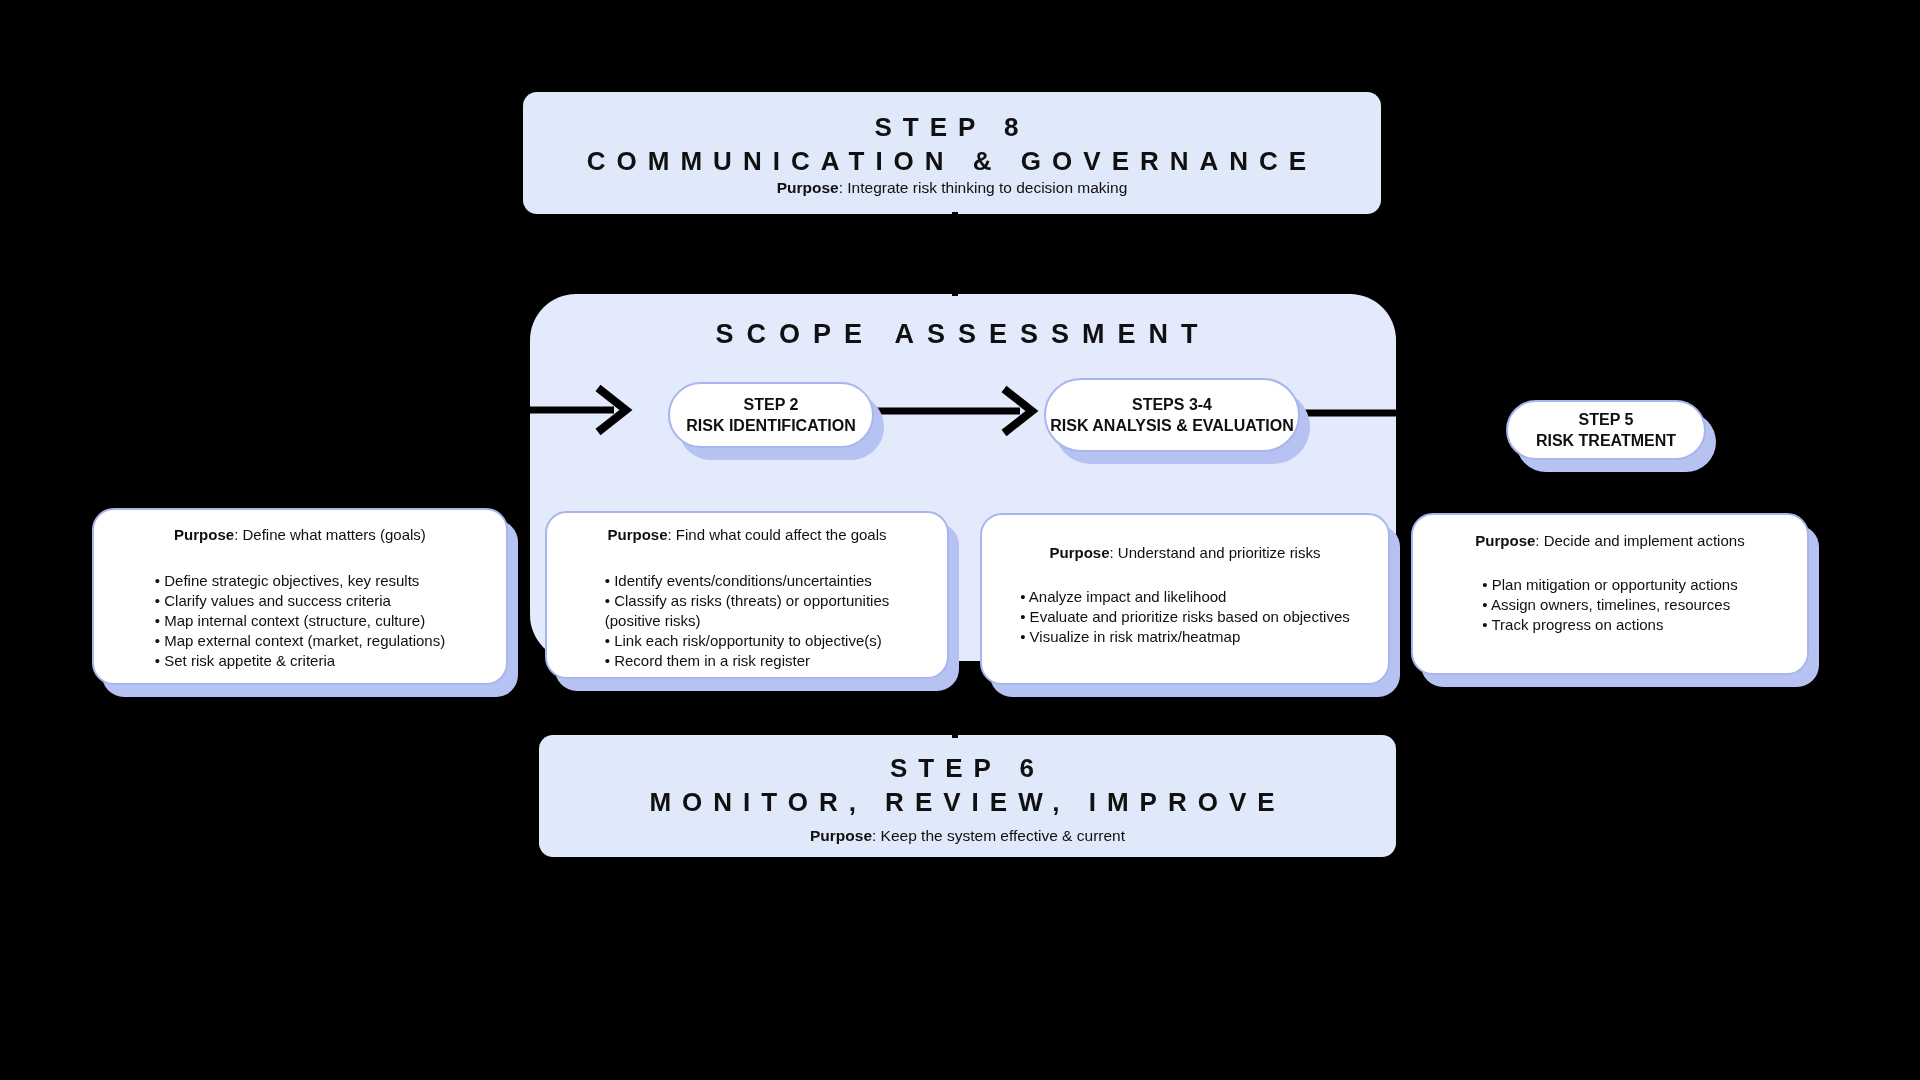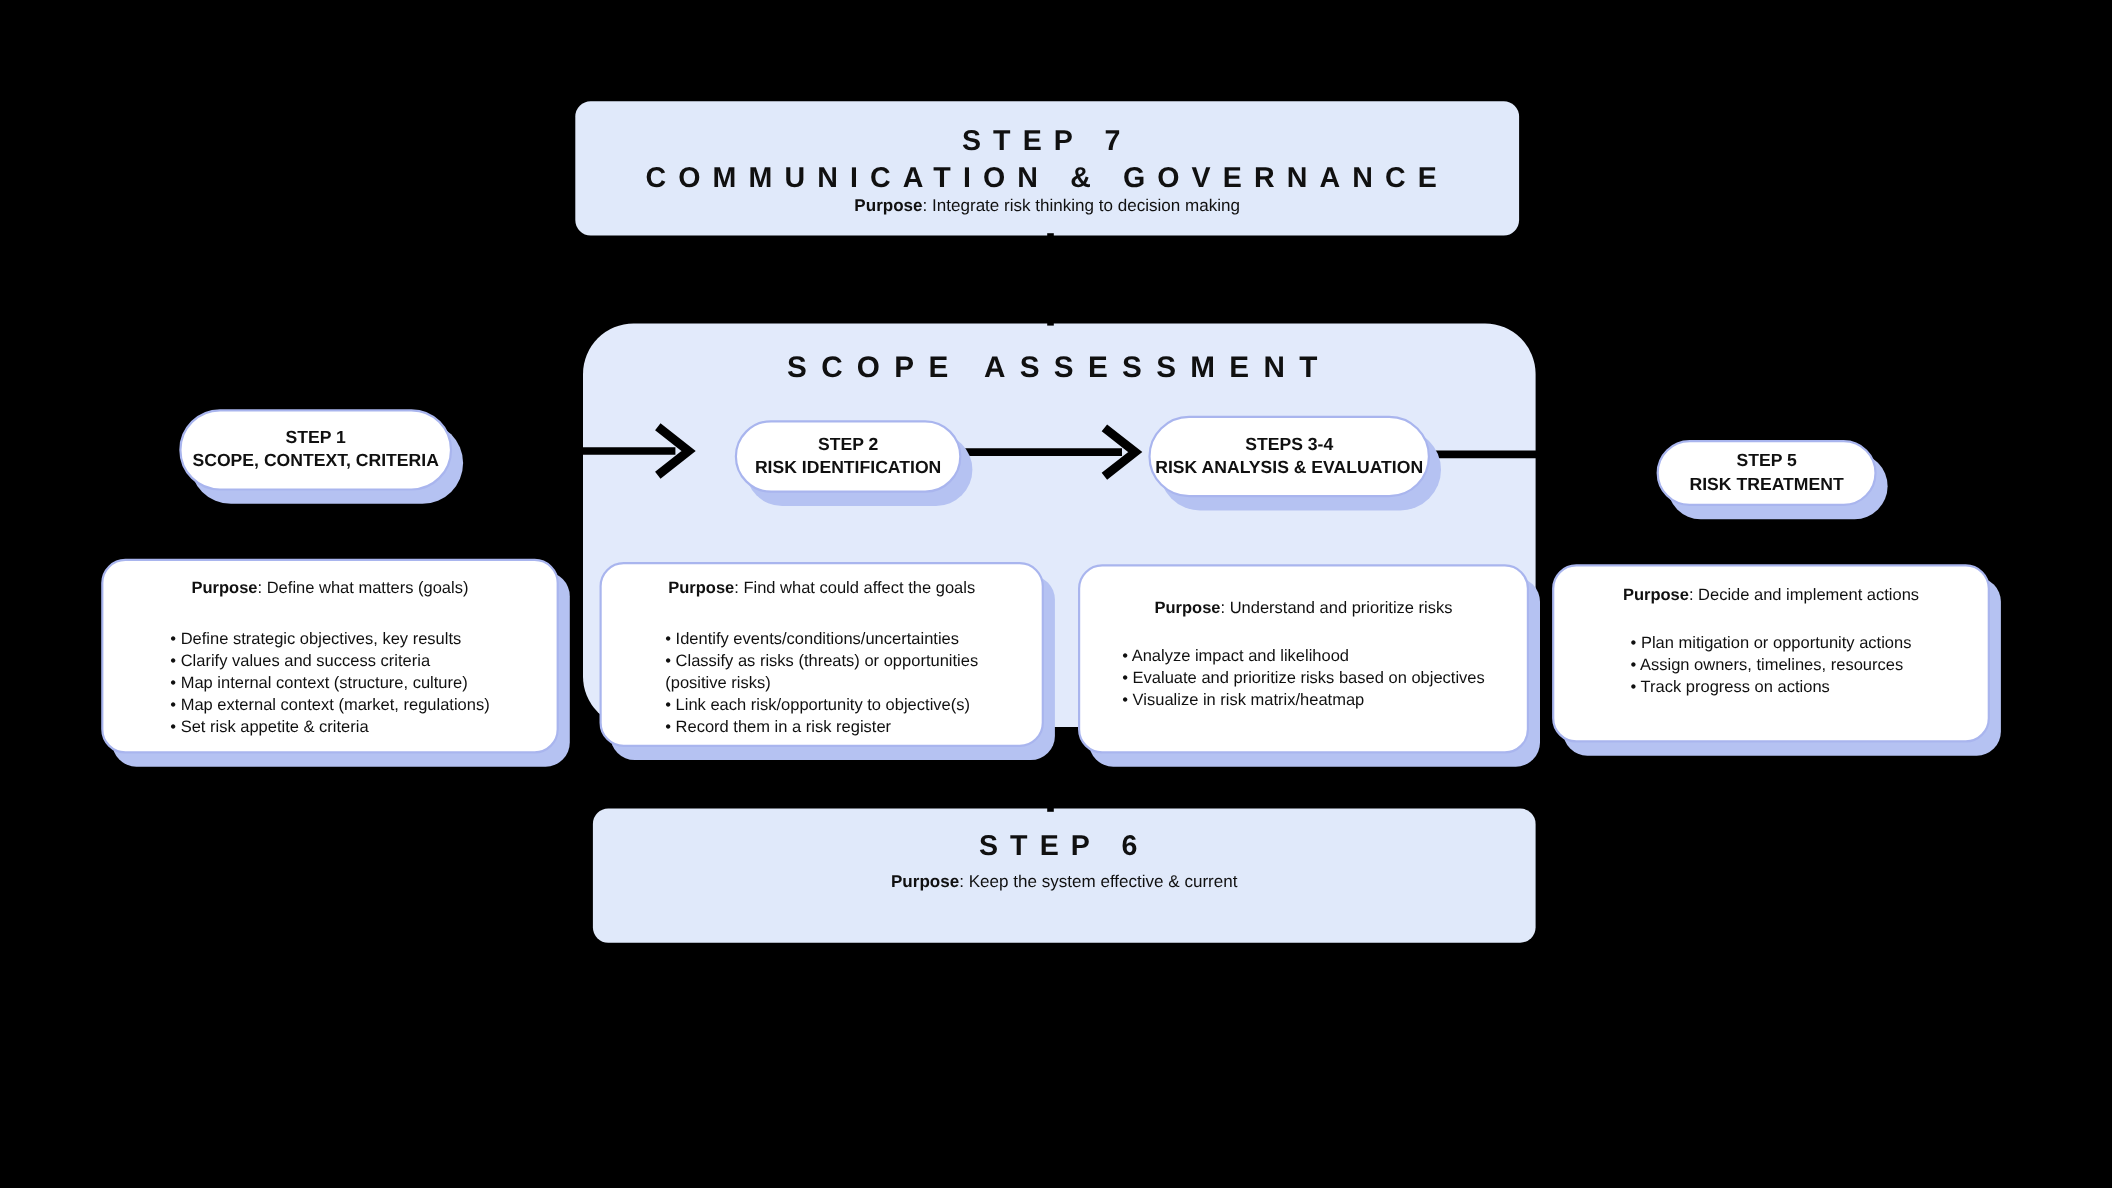--- a/index.html
+++ b/index.html
@@ -74,33 +74,29 @@
     <line x1="500" y1="410" x2="614" y2="410" stroke="#000000" stroke-width="7"></line>
     <polyline points="598,388 626,410 598,432" fill="none" stroke="#000000" stroke-width="8"></polyline>
 
     <line x1="848" y1="411" x2="1020" y2="411" stroke="#000000" stroke-width="7"></line>
     <polyline points="1004,389 1032,411 1004,433" fill="none" stroke="#000000" stroke-width="8"></polyline>
 
     <line x1="1302" y1="413" x2="1404" y2="413" stroke="#000000" stroke-width="7"></line>
   </svg>
 
   <div class="banner" id="banner-top">
-    <div class="hdr1">STEP 7</div>
+    <div class="hdr1">STEP 8</div>
     <div class="hdr2">COMMUNICATION &amp; GOVERNANCE</div>
     <div class="purpose"><b>Purpose</b><span>: Integrate risk thinking to decision making</span></div>
   </div>
 
   <div id="risk-panel">
     <div id="risk-title">SCOPE ASSESSMENT</div>
   </div>
 
-  <div class="pill" id="pill-step1">
-    <div class="pline">STEP 1</div>
-    <div class="pline">SCOPE, CONTEXT, CRITERIA</div>
-  </div>
   <div class="card" id="card-step1">
     <div class="purpose"><b>Purpose</b><span>: Define what matters (goals)</span></div>
     <div class="bullets">
       <div>• Define strategic objectives, key results</div>
       <div>• Clarify values and success criteria</div>
       <div>• Map internal context (structure, culture)</div>
       <div>• Map external context (market, regulations)</div>
       <div>• Set risk appetite &amp; criteria</div>
     </div>
   </div>
@@ -141,16 +137,17 @@
     <div class="purpose"><b>Purpose</b><span>: Decide and implement actions</span></div>
     <div class="bullets">
       <div>• Plan mitigation or opportunity actions</div>
       <div>• Assign owners, timelines, resources</div>
       <div>• Track progress on actions</div>
     </div>
   </div>
 
   <div class="banner" id="banner-bottom">
     <div class="hdr1">STEP 6</div>
+    <div class="hdr2">MONITOR, REVIEW, IMPROVE</div>
     <div class="purpose"><b>Purpose</b><span>: Keep the system effective &amp; current</span></div>
   </div>
 
 </div>
 
 </body></html>

